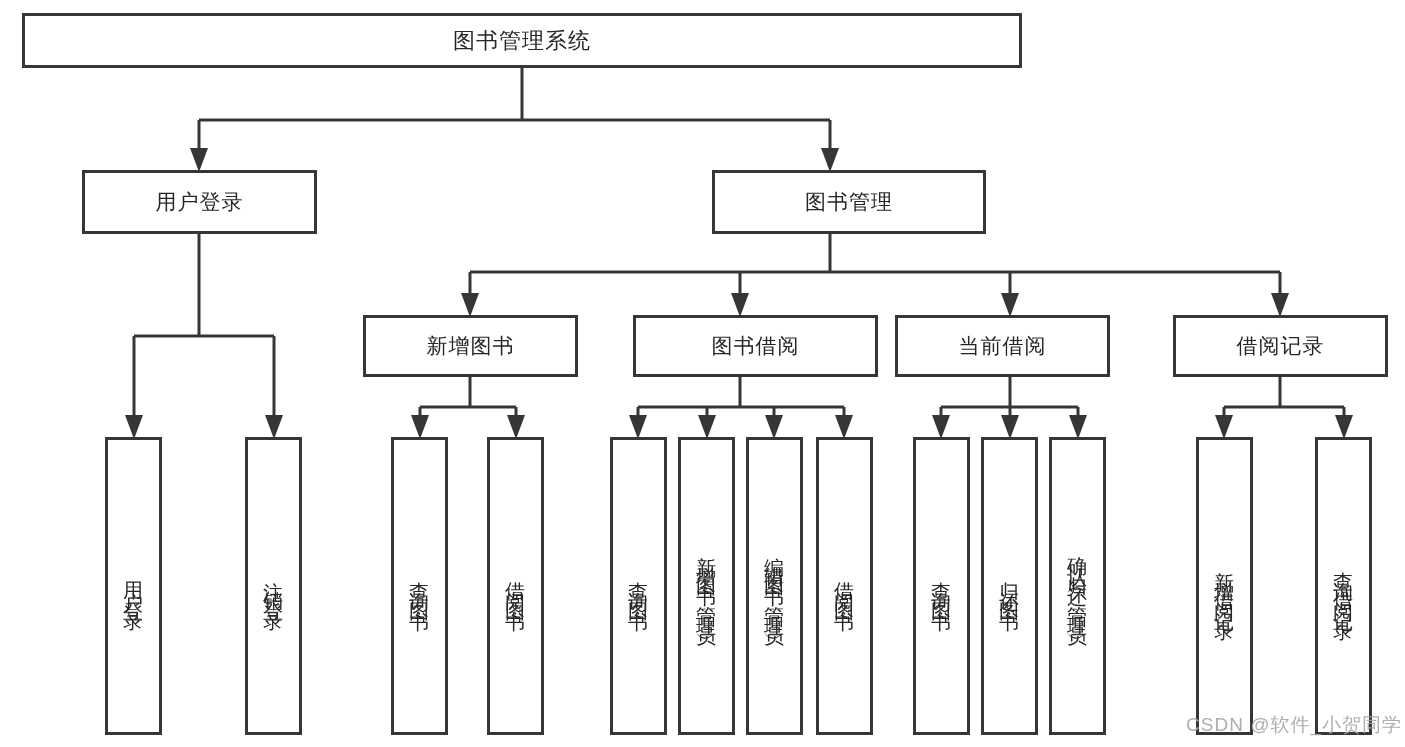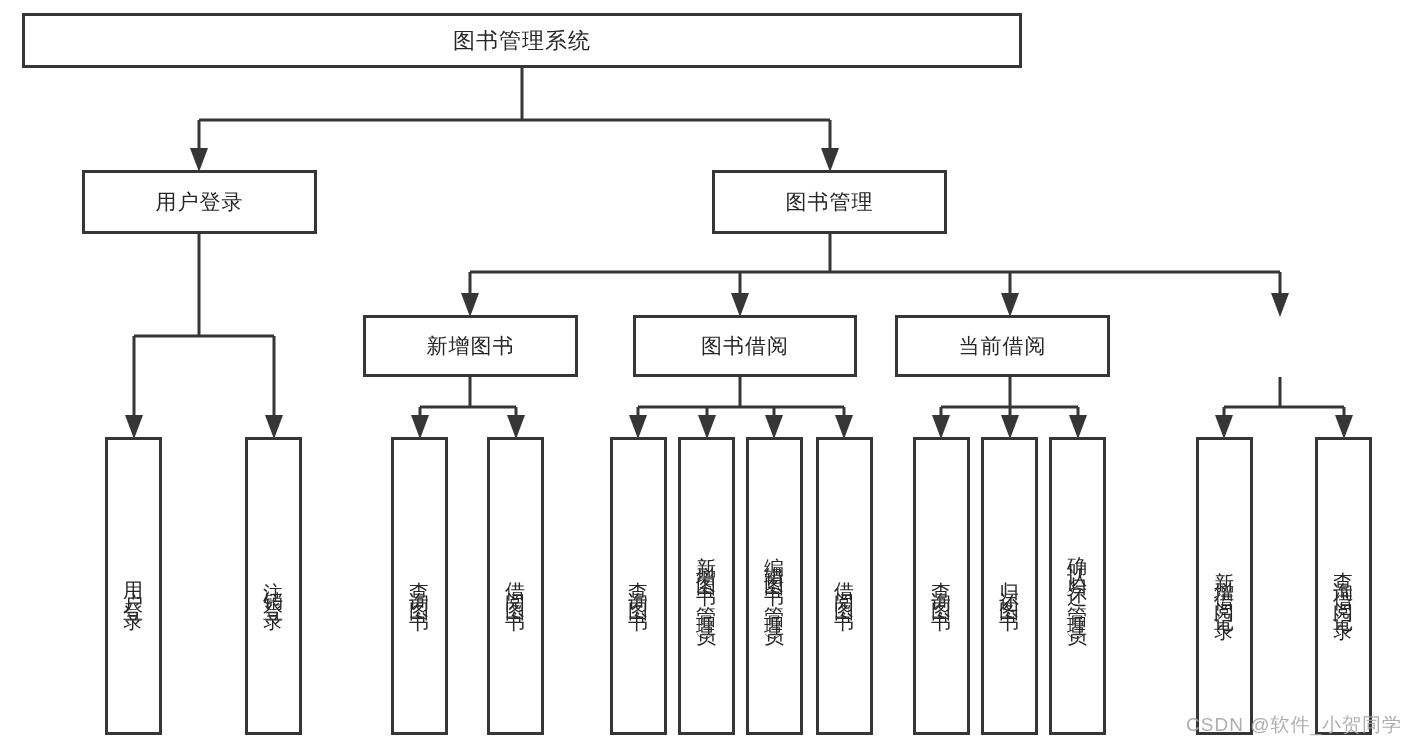--- a/index.html
+++ b/index.html
@@ -120,32 +120,35 @@
     </g>
   </svg>
 
   <div class="box" id="root-box" style="left:22px; top:13px; width:1000px; height:55px;">
     <span class="hlabel">图书管理系统</span>
   </div>
 
   <div class="box" style="left:82px; top:170px; width:235px; height:64px;">
     <span class="hlabel">用户登录</span>
   </div>
-  <div class="box" style="left:712px; top:170px; width:235px; height:64px;">
+  <div class="box" style="left:712px; top:170px; width:274px; height:64px;">
     <span class="hlabel">图书管理</span>
   </div>
 
   <div class="box" style="left:363px; top:315px; width:215px; height:62px;">
     <span class="hlabel">新增图书</span>
   </div>
-  <div class="box" style="left:633px; top:315px; width:224px; height:62px;">
+  <div class="box" style="left:633px; top:315px; width:245px; height:62px;">
     <span class="hlabel">图书借阅</span>
   </div>
   <div class="box" style="left:895px; top:315px; width:215px; height:62px;">
     <span class="hlabel">当前借阅</span>
+  </div>
+  <div class="box" style="left:1173px; top:315px; width:215px; height:62px;">
+    <span class="hlabel">借阅记录</span>
   </div>
 
   <div class="box leaf" style="left:105px;">
     <span class="vlabel">用户登录</span>
   </div>
   <div class="box leaf" style="left:245px;">
     <span class="vlabel">注销登录</span>
   </div>
 
   <div class="box leaf" style="left:391px;">

